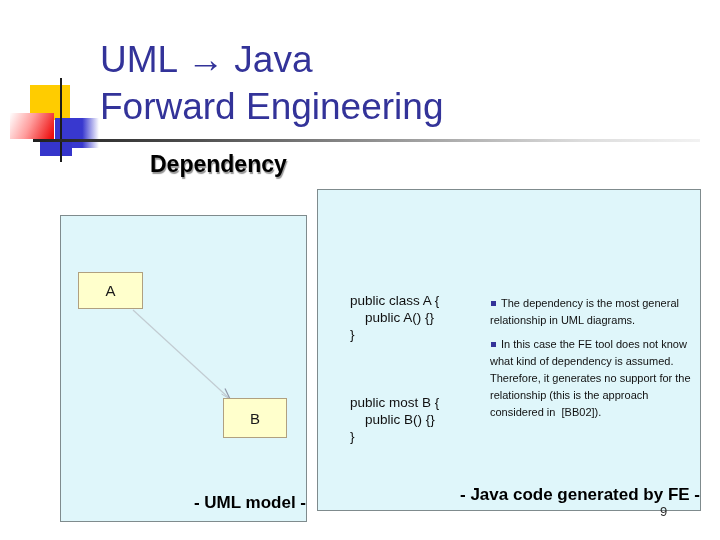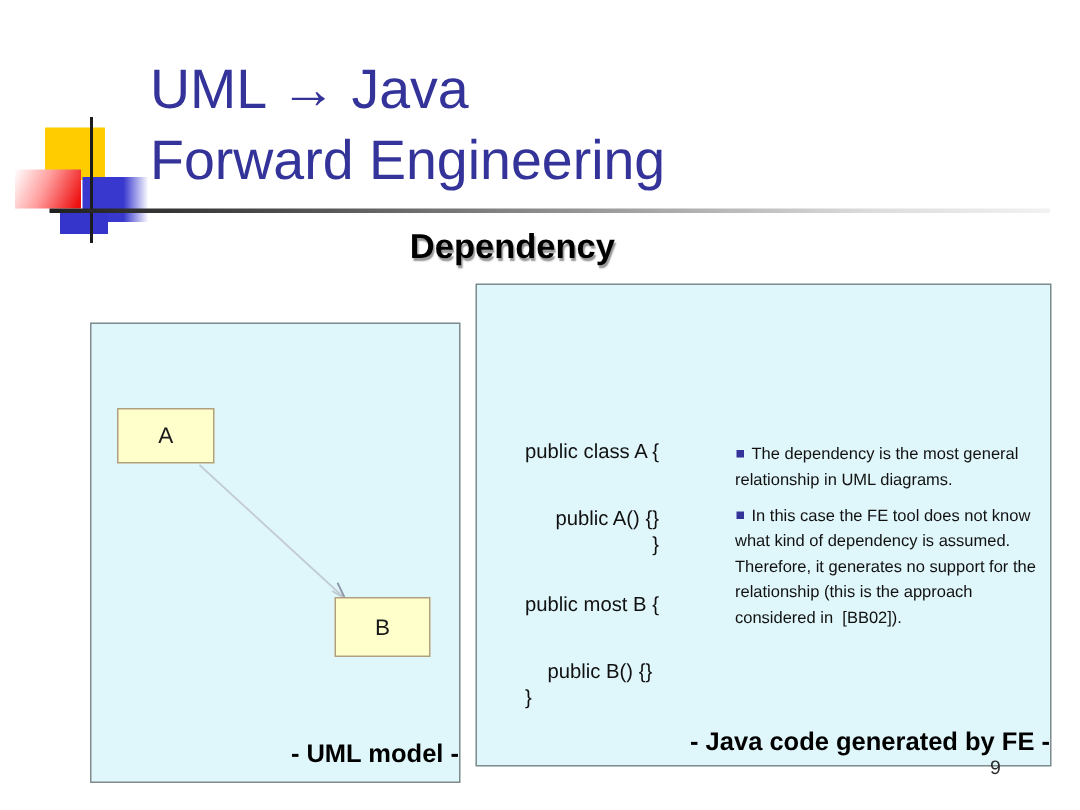--- a/index.html
+++ b/index.html
@@ -22,43 +22,43 @@
   .logo-blue-small { position:absolute; left:40px; top:142px; width:32px; height:14px;
     background:#3535cb; }
   .logo-vline { position:absolute; left:60px; top:78px; width:2px; height:84px;
     background:#1c1c1c; }
   .title-rule { position:absolute; left:33px; top:139px; width:667px; height:3px;
     background:linear-gradient(to right,#1f1f1f 0%,#4a4a4a 22%,#9a9a9a 55%,#dcdcdc 82%,#f2f2f2 100%); }
   
   .title { position:absolute; left:100px; top:36px; color:#333399;
     font-size:37px; line-height:47px; font-weight:400; letter-spacing:0px; }
   
-  .heading { position:absolute; left:150px; top:151px; width:260px; text-align:right;
+  .heading { position:absolute; left:150px; top:151px; width:260px; text-align:left;
     font-size:23px; font-weight:bold; color:#000;
     text-shadow:1px 2px 1px rgba(130,130,130,0.85); }
   
   .panel { position:absolute; background:#dff6fa; border:1px solid #7f8b8d; }
   .panel-uml  { left:60px;  top:215px; width:247px; height:307px; }
   .panel-code { left:317px; top:189px; width:384px; height:322px; }
   
   .class-box { position:absolute; background:#ffffcc; border:1px solid #b0a080;
     display:flex; align-items:center; justify-content:center;
     font-size:15px; color:#1a1a1a; }
   .class-box-a { left:17px;  top:56px;  width:65px; height:37px; }
   .class-box-b { left:162px; top:182px; width:64px; height:40px; }
   .uml-svg { position:absolute; left:0; top:0; width:247px; height:307px; }
   .panel-caption { position:absolute; left:0; bottom:8px; width:100%; text-align:right;
     font-size:17px; font-weight:bold; color:#000; }
   .panel-caption.code-cap { bottom:5px; }
   
   .code-block { position:absolute; left:32px; font-size:13.5px; line-height:17px;
     color:#111; }
-  .code-a { top:102px;text-align:right; }
+  .code-a { top:102px; }
   .code-b { top:204px; }
-  .code-indent { padding-left:15px;margin-top:28px; }
+  .code-indent { padding-left:15px; }
   
   .bullet-col { position:absolute; left:172px; top:105px; width:208px; }
   .bullet-item { font-size:11px; line-height:17px; color:#111; margin-bottom:7px; }
   .bullet-marker { display:inline-block; width:5px; height:5px; background:#333399;
     margin:0 5px 2px 1px; vertical-align:middle; }
   .bullet-text { white-space:pre-wrap; }
   
   .page-number { position:absolute; left:660px; top:504px; font-size:13px; color:#2b2b2b; }
 </style>
 </head>

